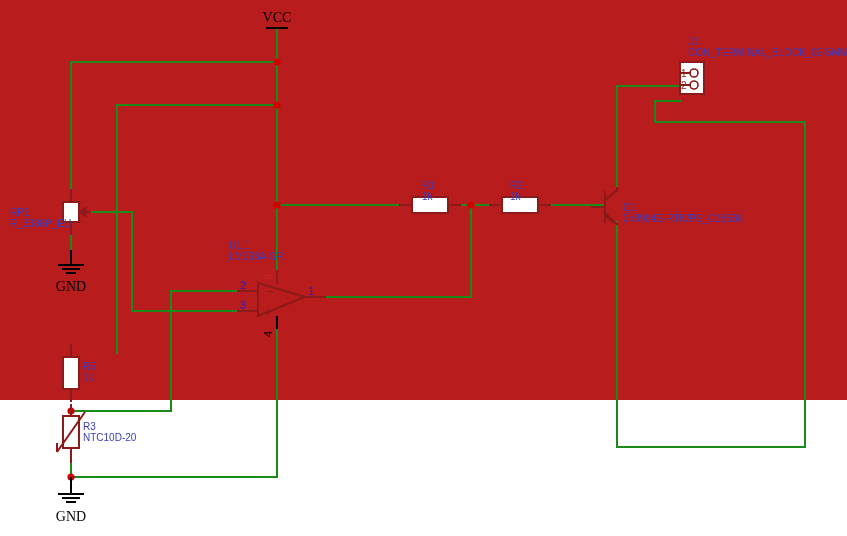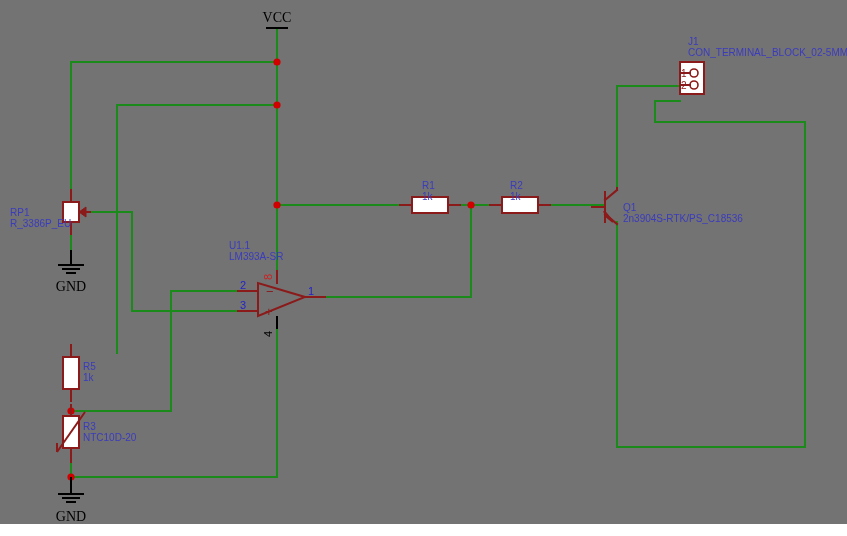--- a/index.html
+++ b/index.html
@@ -1,18 +1,18 @@
 <!DOCTYPE html>
 <html><head>
 <meta charset="utf-8">
 <title>Schematic</title>
 <style>
   html,body{margin:0;padding:0;background:#ffffff;}
   body{width:847px;height:536px;overflow:hidden;font-family:"Liberation Sans",sans-serif;}
-  #sheet{position:relative;width:847px;height:524px;background:#737373;}
+  #sheet{position:relative;width:847px;height:400px;background:#b91c1c;}
   svg.schematic{position:absolute;left:0;top:0;width:847px;height:536px;display:block;}
   .wire{stroke:#1a8a1a;stroke-width:2;fill:none;stroke-linecap:square;}
   .pinwire{stroke:#8b1a1a;stroke-width:2;fill:none;stroke-linecap:square;}
   .body{stroke:#8b1a1a;stroke-width:2;fill:#ffffff;}
   .bodyline{stroke:#8b1a1a;stroke-width:2;fill:none;}
   .junction{fill:#d00000;}
   .gndline{stroke:#000000;stroke-width:2;fill:none;stroke-linecap:butt;}
   .lbl{font-family:"Liberation Sans",sans-serif;font-size:10px;fill:#3b3bbf;}
   .pinnum{font-family:"Liberation Sans",sans-serif;font-size:11px;fill:#2222cc;}
   .pinnum-r{font-family:"Liberation Sans",sans-serif;font-size:11px;fill:#cc2222;}

